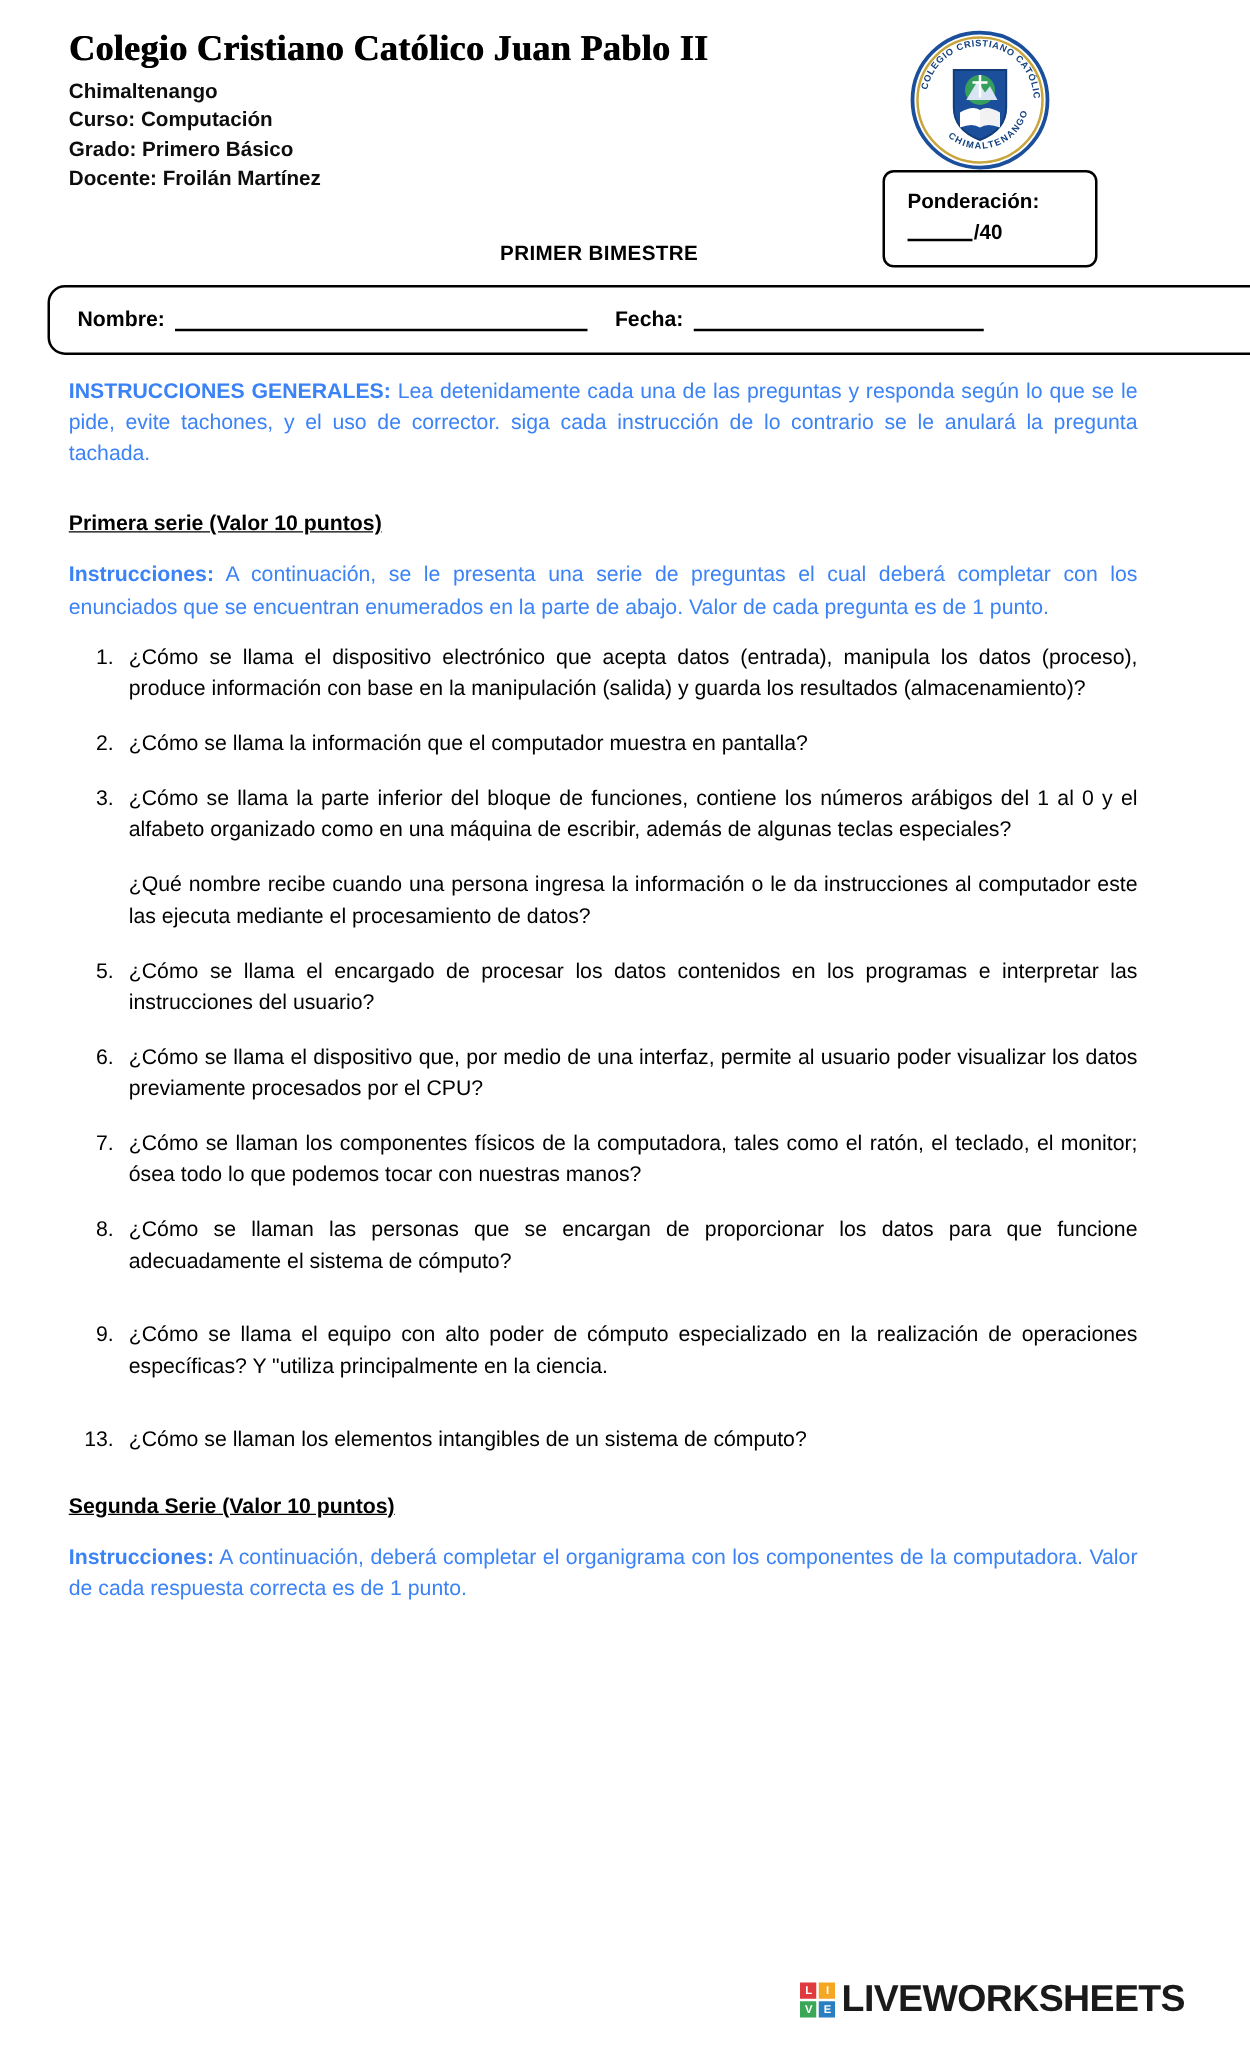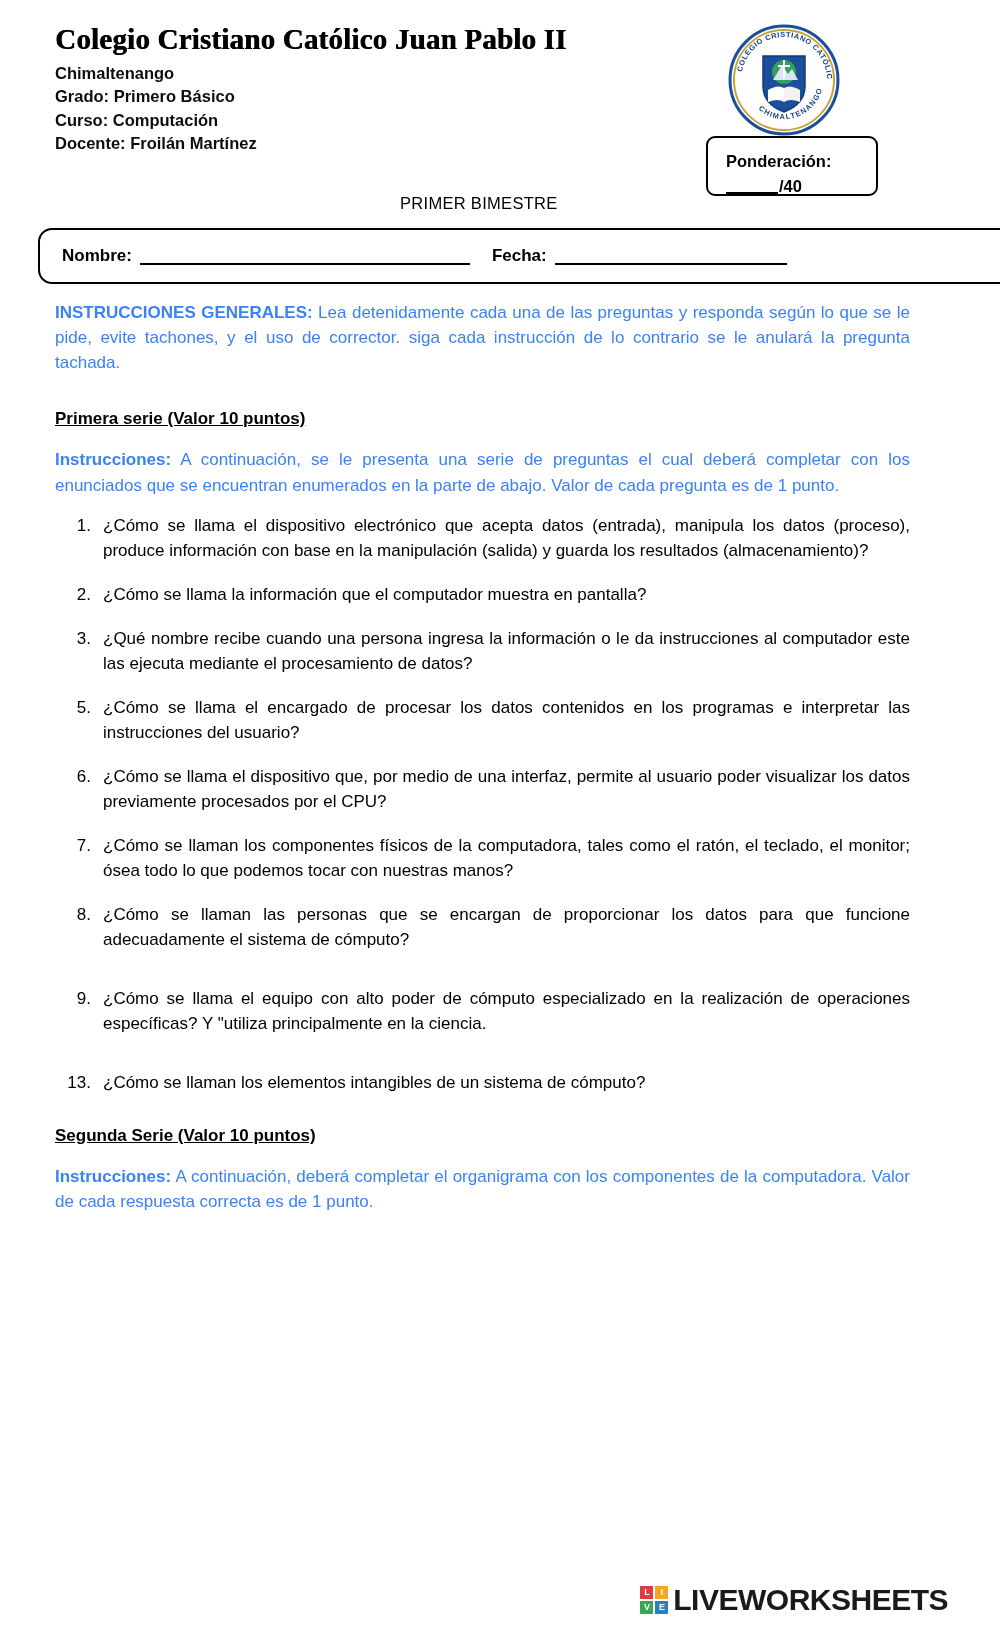--- a/index.html
+++ b/index.html
@@ -42,41 +42,41 @@
     font-size: 16.5px;
     font-weight: bold;
     line-height: 1.42;
     color: #0d0d0d;
   }
   .bimestre {
     position: absolute;
     left: 400px;
     top: 194px;
     font-size: 16.5px;
-    font-weight: normal;
+    font-weight: bold;
     letter-spacing: 0.3px;
   }
 
   
   .logo {
     position: absolute;
     left: 728px;
     top: 24px;
     width: 112px;
     height: 112px;
   }
   .logo svg { display:block; }
 
   
   .ponderacion {
     position: absolute;
     left: 706px;
     top: 136px;
     width: 172px;
-    height: 60px;
+    height: 78px;
     border: 2.2px solid #000;
     border-radius: 9px;
     padding: 11px 0 0 18px;
     font-size: 16.5px;
     font-weight: bold;
     line-height: 1.5;
   }
   .pond-blank {
     display: inline-block;
     width: 52px;
@@ -200,22 +200,22 @@
 </style>
 </head>
 <body>
 
 <div class="page">
 
   <div class="header">
     <div class="school-title">Colegio Cristiano Católico Juan Pablo II</div>
     <div class="header-lines">
       <div>Chimaltenango</div>
+      <div>Curso: Computación</div>
       <div>Grado: Primero Básico</div>
-      <div>Curso: Computación</div>
       <div>Docente: Froilán Martínez</div>
     </div>
     <div class="bimestre">PRIMER BIMESTRE</div>
 
     <div class="logo">
       <svg width="112" height="112" viewBox="0 0 112 112" xmlns="http://www.w3.org/2000/svg">
         <circle cx="56" cy="56" r="54" fill="#ffffff" stroke="#1b4f9c" stroke-width="3"></circle>
         <circle cx="56" cy="56" r="50" fill="#ffffff" stroke="#c8a53c" stroke-width="2"></circle>
         <defs>
           <path id="arcTop" d="M 13,56 A 43,43 0 0 1 99,56"></path>
@@ -270,20 +270,21 @@
       <li>
         <span class="num">1.</span>
         <span>¿Cómo se llama el dispositivo electrónico que acepta datos (entrada), manipula los datos (proceso), produce información con base en la manipulación (salida) y guarda los resultados (almacenamiento)?</span>
       </li>
       <li>
         <span class="num">2.</span>
         <span>¿Cómo se llama la información que el computador muestra en pantalla?</span>
       </li>
       <li>
         <span class="num">3.</span>
+        <span>¿Cómo se llama la parte inferior del bloque de funciones, contiene los números arábigos del 1 al 0 y el alfabeto organizado como en una máquina de escribir, además de algunas teclas especiales?</span>
       </li>
       <li class="no-num">
         <span class="num"></span>
         <span>¿Qué nombre recibe cuando una persona ingresa la información o le da instrucciones al computador este las ejecuta mediante el procesamiento de datos?</span>
       </li>
       <li>
         <span class="num">5.</span>
         <span>¿Cómo se llama el encargado de procesar los datos contenidos en los programas e interpretar las instrucciones del usuario?</span>
       </li>
       <li>

